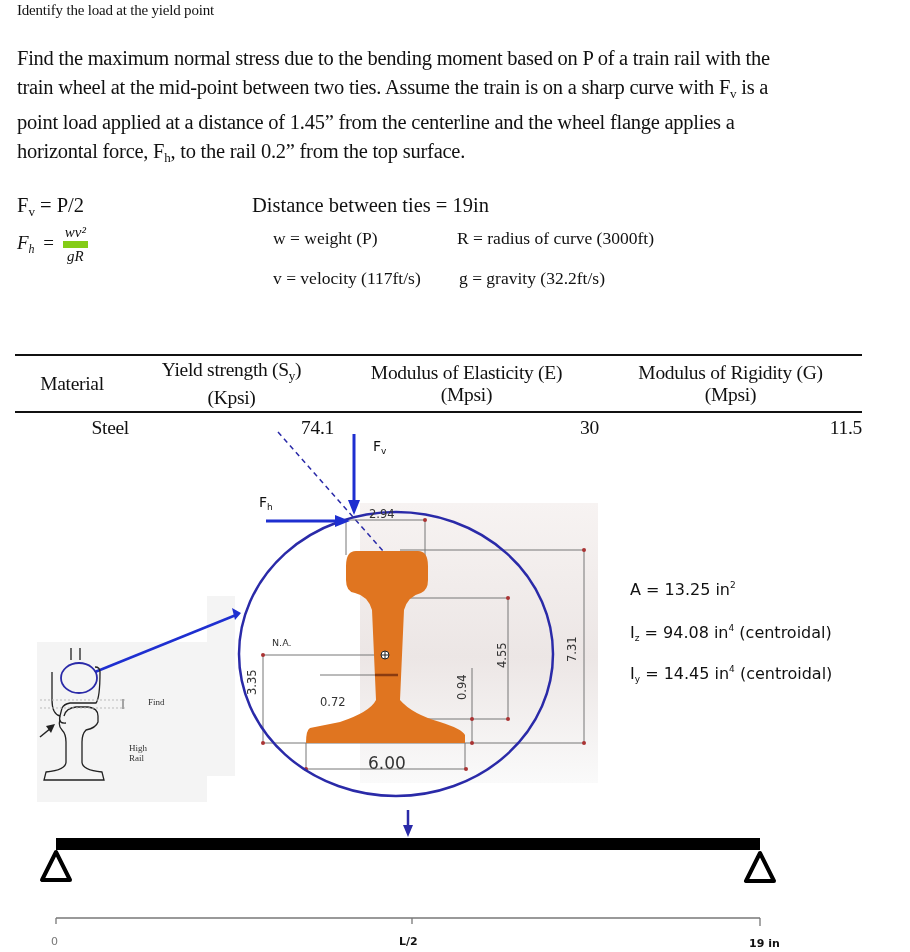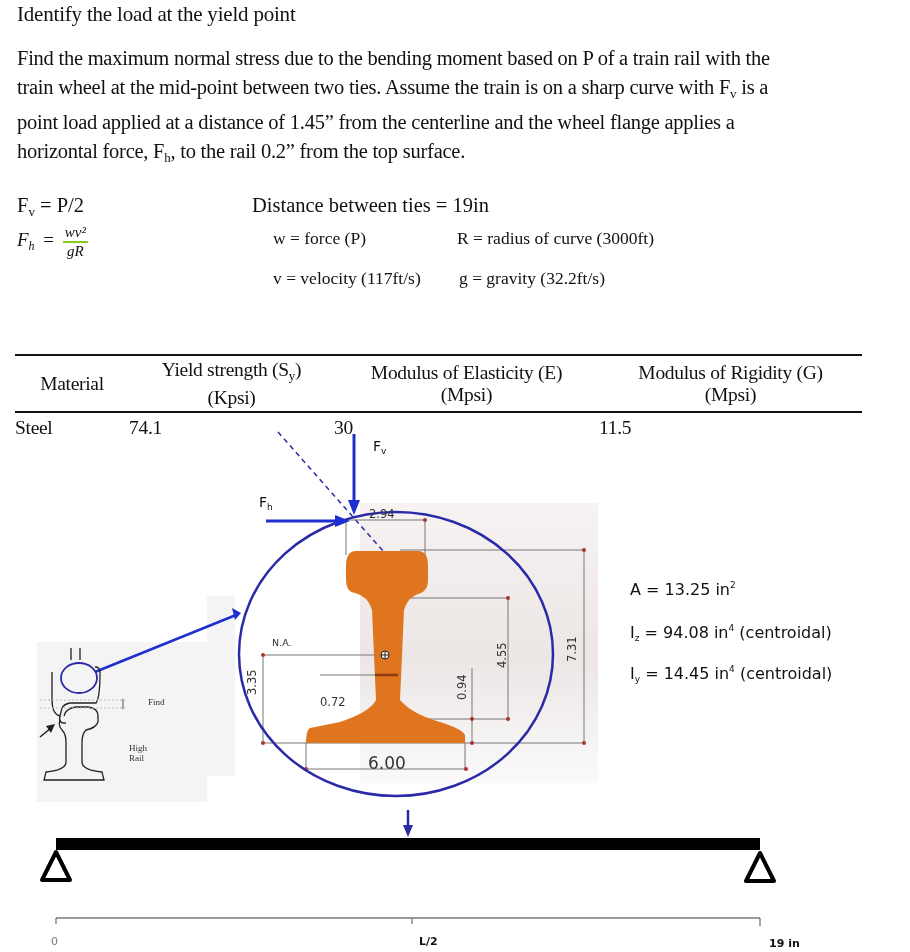--- a/index.html
+++ b/index.html
@@ -1,36 +1,36 @@
 <!DOCTYPE html>
 <html><head>
 <meta charset="utf-8">
 <style>
   html, body { margin: 0; padding: 0; background: #ffffff; }
   body { width: 910px; height: 952px; position: relative; overflow: hidden;
          font-family: "Liberation Serif", serif; color: #111; }
   .abs { position: absolute; }
   .serif { font-family: "Liberation Serif", serif; }
   .sans { font-family: "DejaVu Sans", sans-serif; }
-  .title { left: 17px; top: 2px; font-size: 21px; letter-spacing: -0.2px; }
+  .title { left: 17px; top: 2px; font-size: 15px; letter-spacing: -0.2px; }
   .para { left: 17px; top: 44px; width: 895px; font-size: 20.5px; line-height: 28.5px; letter-spacing: -0.25px; }
   .sub { font-size: 13px; vertical-align: -4px; }
   .eq { font-size: 20.5px; margin-top: 16px; }
   .frac { display: inline-block; vertical-align: middle; text-align: center; font-style: italic; font-size: 15px; }
-  .frac .num { display: block; border-bottom: 2px solid #84cc16; padding: 0 2px; }
+  .frac .num { display: block; border-bottom: 7px solid #84cc16; padding: 0 2px; }
   .frac .den { display: block; padding: 0 2px; }
   .small-eq { font-size: 17.5px; }
   table.mat { position: absolute; left: 15px; top: 318px; width: 847px; border-collapse: collapse; font-size: 19.5px; letter-spacing: -0.3px; margin-top: 36px; }
   table.mat thead tr { border-top: 2px solid #111; border-bottom: 2px solid #111; }
   table.mat th { font-weight: normal; line-height: 22px; padding: 3px 0 2px 0; }
-  table.mat td { text-align: left; padding: 4px 0; }
+  table.mat td { text-align: right; padding: 4px 0; }
   .props { left: 630px; font-family: "DejaVu Sans", sans-serif; font-size: 16px; }
   .sup { font-size: 9px; vertical-align: 7px; }
   .psub { font-size: 9px; vertical-align: -3px; }
-  .beam-label { font-family: "DejaVu Sans", sans-serif; font-size: 11px; font-weight: bold; margin-left: 20px; }
+  .beam-label { font-family: "DejaVu Sans", sans-serif; font-size: 11px; font-weight: bold; }
 </style>
 </head>
 <body>
 
 <div class="abs title">Identify the load at the yield point</div>
 
 <div class="abs para">
   <div>Find the maximum normal stress due to the bending moment based on P of a train rail with the</div>
   <div><span>train wheel at the mid-point between two ties. Assume the train is on a sharp curve with F</span><span class="sub">v</span><span> is a</span></div>
   <div>point load applied at a distance of 1.45” from the centerline and the wheel flange applies a</div>
@@ -45,21 +45,21 @@
 
 <div class="abs" style="left:17px; top:224px; font-style:italic; font-size:19px;">
   <span>F</span><span class="sub" style="font-size:12px">h</span>
   <span style="font-style:normal; margin:0 4px;">=</span>
   <span class="frac">
     <span class="num">wv²</span>
     <span class="den">gR</span>
   </span>
 </div>
 
-<div class="abs small-eq" style="left:273px; top:228px;">w = force (P)</div>
+<div class="abs small-eq" style="left:273px; top:228px;">w = weight (P)</div>
 <div class="abs small-eq" style="left:457px; top:228px;">R = radius of curve (3000ft)</div>
 <div class="abs small-eq" style="left:273px; top:268px;">v = velocity (117ft/s)</div>
 <div class="abs small-eq" style="left:459px; top:268px;">g = gravity (32.2ft/s)</div>
 
 <table class="mat">
   <colgroup>
       <col style="width:114px">
       <col style="width:205px">
       <col style="width:265px">
       <col style="width:263px">

